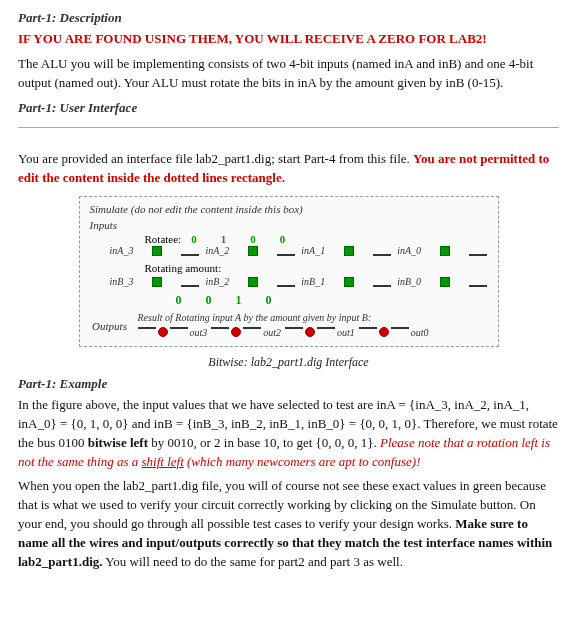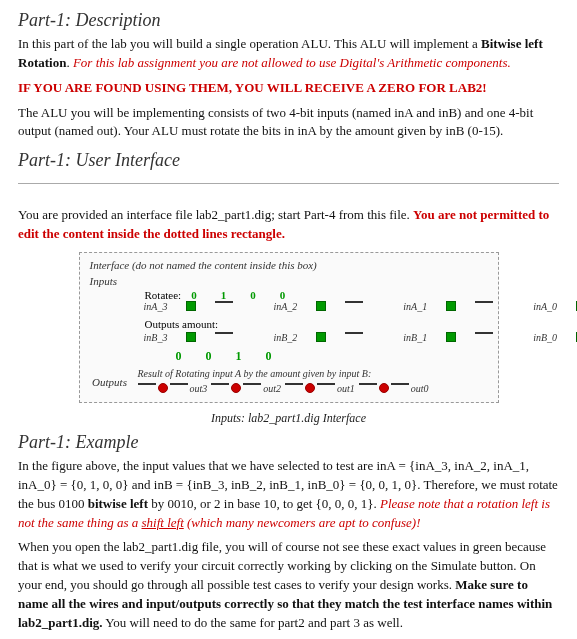--- a/index.html
+++ b/index.html
@@ -14,23 +14,24 @@
     }
     .page {
       width: 577px;
       min-height: 639px;
       background: #fff;
       padding: 10px 18px 16px 18px;
       overflow-y: auto;
     }
     .section-title {
       font-style: italic;
-      font-size: 18px;
+      font-size: 13px;
       color: #333;
       margin-bottom: 4px;
+      font-weight: bold;
     }
     p {
       margin-bottom: 6px;
       line-height: 1.45;
       color: #111;
       font-size: 13px;
     }
     .bold { font-weight: bold; }
     .italic { font-style: italic; }
     .red { color: #cc0000; }
@@ -80,23 +81,22 @@
       margin-bottom: 6px;
     }
     .input-group {
       display: flex;
       flex-direction: column;
       align-items: center;
       font-size: 10px;
     }
     .pin-block {
       display: flex;
-      align-items: flex-start;
+      align-items: flex-end;
       gap: 19px;
-      margin-left: 34px;
     }
     .green-box {
       width: 10px;
       height: 10px;
       background: #009900;
       display: inline-block;
       border: 1px solid #006600;
     }
     .arrow-line {
       width: 18px;
@@ -158,38 +158,35 @@
       margin: 4px 0 6px 0;
       color: #222;
     }
   </style>
 </head>
 <body>
 
 <div class="page">
 
   <div class="section-title">Part-1: Description</div>
-  <p>
-    <span>In this part of the lab you will build a single operation ALU. This ALU will implement a </span><span class="bold">Bitwise left Rotation</span><span>. </span><span class="italic red">For this lab assignment you are not allowed to use Digital's Arithmetic components.</span>
-  </p>
   <p class="red-bold bold">IF YOU ARE FOUND USING THEM, YOU WILL RECEIVE A ZERO FOR LAB2!</p>
   <p>The ALU you will be implementing consists of two 4-bit inputs (named inA and inB) and one 4-bit output (named out). Your ALU must rotate the bits in inA by the amount given by inB (0-15).</p>
 
   <p class="section-title">Part-1: User Interface</p>
 
   <hr class="divider">
 
   <div style="height:12px;"></div>
 
   <p>
     <span>You are provided an interface file lab2_part1.dig; start Part-4 from this file. </span><span class="red bold">You are not permitted to edit the content inside the dotted lines rectangle.</span>
   </p>
 
   <div class="interface-box">
-    <div class="box-title">Interface (do not named the content inside this box)</div>
+    <div class="box-title">Simulate (do not edit the content inside this box)</div>
 
     <div class="interface-section">
       <div class="label">Inputs</div>
 
       <div style="display:flex; align-items:center; margin-left:55px; margin-bottom:0; gap:0px;">
         <span class="rotate-label">Rotatee:</span>
         <span style="display:inline-flex; gap:24px; margin-left:6px;">
           <span class="rotate-value">0</span>
           <span class="rotate-value">1</span>
           <span class="rotate-value">0</span>
@@ -222,21 +219,21 @@
         <div class="input-group">
           <div class="pin-block">
             <span class="pin-label">inA_0</span>
             <span class="green-box"></span>
             <span class="arrow-line"></span>
           </div>
         </div>
       </div>
 
       <div style="margin-left:55px; font-size:11px; margin-bottom:2px;">
-        <span>Outputs amount:</span>
+        <span>Rotating amount:</span>
       </div>
 
       <div class="inputs-row">
         <div class="input-group">
           <div class="pin-block">
             <span class="pin-label">inB_3</span>
             <span class="green-box"></span>
             <span class="arrow-line"></span>
           </div>
         </div>
@@ -298,21 +295,21 @@
             <span class="arrow-line"></span>
             <span class="red-circle"></span>
             <span class="arrow-line"></span>
             <span class="pin-label">out0</span>
           </div>
         </div>
       </div>
     </div>
   </div>
 
-  <div class="figure-caption">Inputs: lab2_part1.dig Interface</div>
+  <div class="figure-caption">Bitwise: lab2_part1.dig Interface</div>
 
   <div class="section-title">Part-1: Example</div>
 
   <p>
     <span>In the figure above, the input values that we have selected to test are inA = {inA_3, inA_2, inA_1, inA_0} = {0, 1, 0, 0} and inB = {inB_3, inB_2, inB_1, inB_0} = {0, 0, 1, 0}. Therefore, we must rotate the bus 0100 </span><span class="bold">bitwise left</span><span> by 0010, or 2 in base 10, to get {0, 0, 0, 1}. </span><span class="italic red">Please note that a rotation left is not the same thing as a </span><span class="italic red underline">shift left</span><span class="italic red"> (which many newcomers are apt to confuse)!</span>
   </p>
 
   <p>
     <span>
 When you open the lab2_part1.dig file, you will of course not see these exact values in green because that is what we used to verify your circuit correctly working by clicking on the Simulate button. On your end, you should go through all possible test cases to verify your design works. </span><span class="bold">Make sure to name all the wires and input/outputs correctly so that they match the test interface names within lab2_part1.dig.</span><span> You will need to do the same for part2 and part 3 as well.</span>

